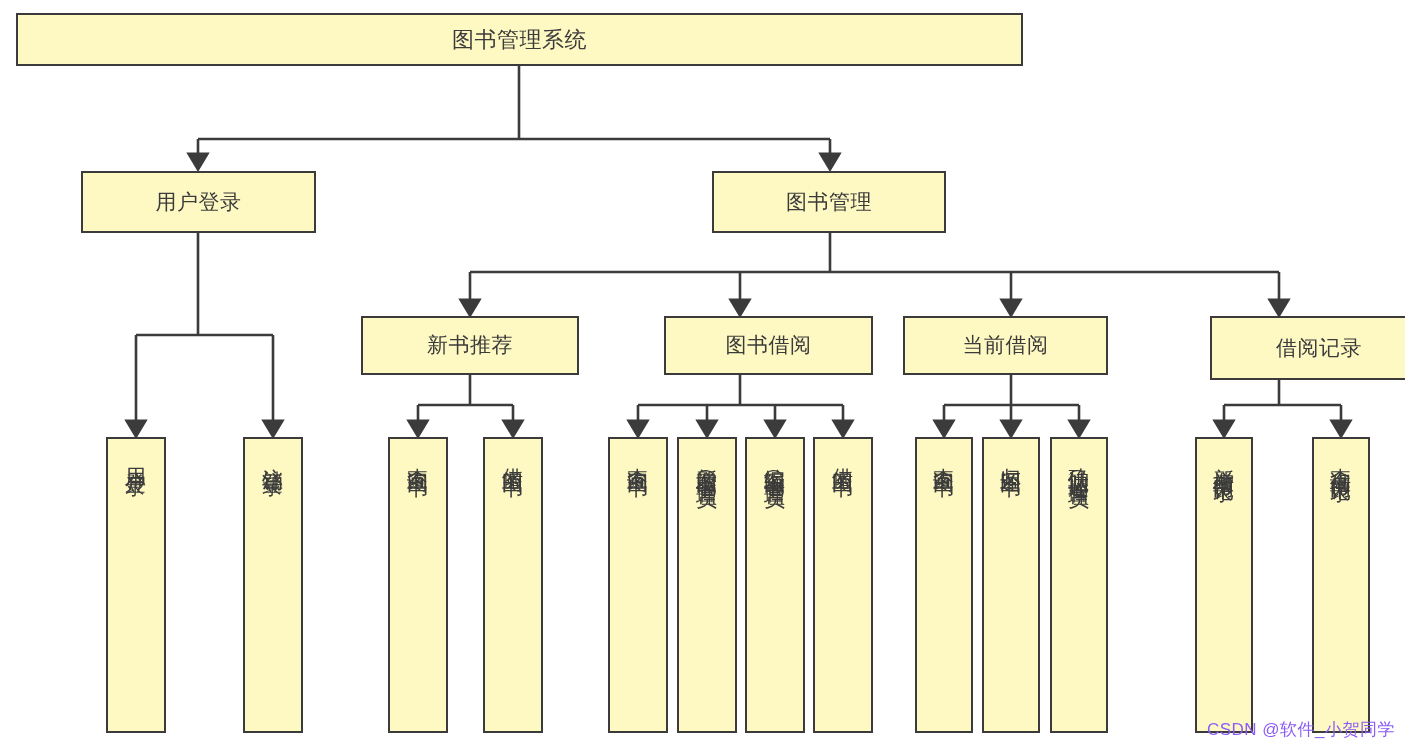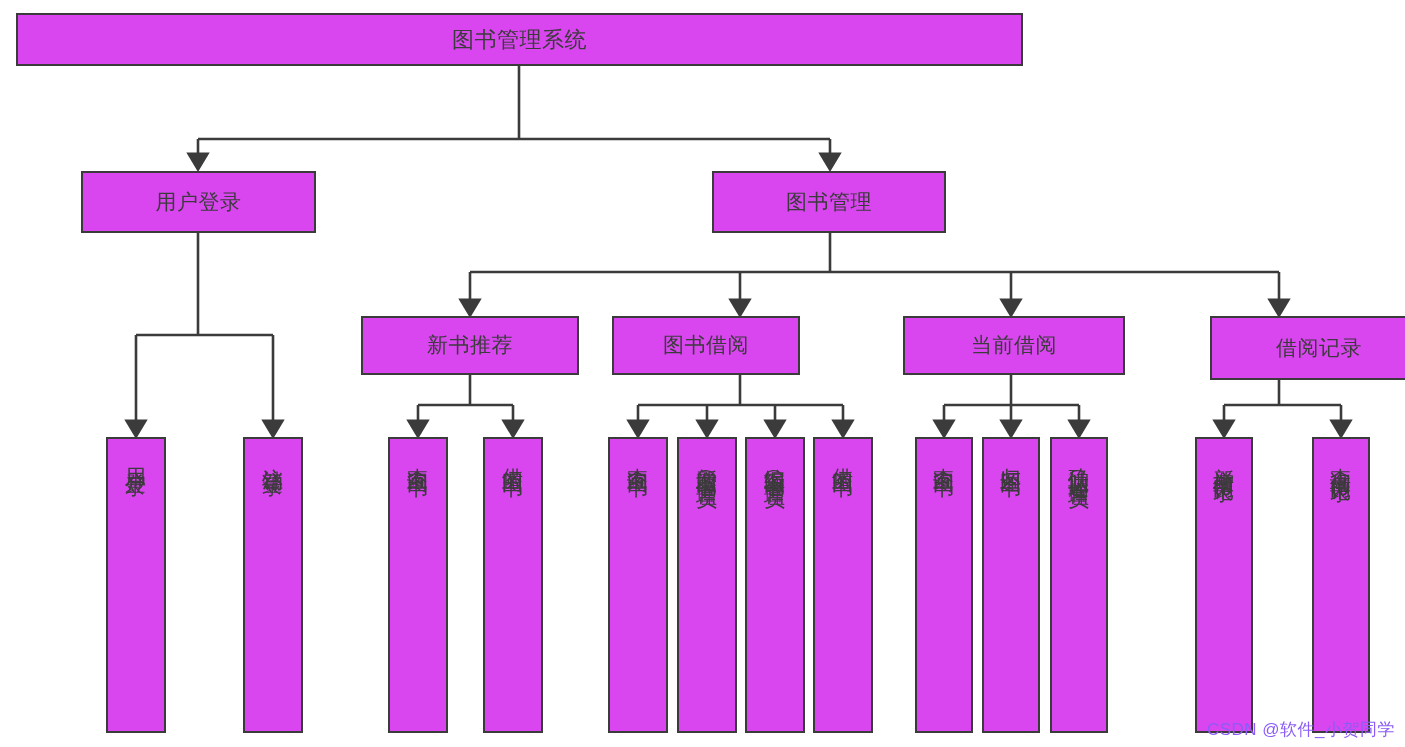--- a/index.html
+++ b/index.html
@@ -23,21 +23,21 @@
     position: absolute;
     left: 0;
     top: 0;
     width: 1405px;
     height: 747px;
     pointer-events: none;
   }
   .node {
     position: absolute;
     box-sizing: border-box;
-    background: #d946ef;
+    background: #fef9c3;
     border: 2.5px solid #3b3b3b;
     display: flex;
     align-items: center;
     justify-content: center;
     color: #3b3b3b;
   }
   .node .label {
     font-size: 21px;
     line-height: 1.15;
     letter-spacing: 0.5px;
@@ -130,24 +130,24 @@
   <div class="node" style="left: 81px; top: 171px; width: 235px; height: 62px;">
     <span class="label">用户登录</span>
   </div>
   <div class="node" style="left: 361px; top: 316px; width: 218px; height: 59px;">
     <span class="label">新书推荐</span>
   </div>
 
   <div class="node" style="left: 712px; top: 171px; width: 234px; height: 62px;">
     <span class="label">图书管理</span>
   </div>
-  <div class="node" style="left: 612px; top: 316px; width: 188px; height: 59px; text-align: right;">
+  <div class="node" style="left: 664px; top: 316px; width: 209px; height: 59px; text-align: right;">
     <span class="label">图书借阅</span>
   </div>
-  <div class="node" style="left: 903px; top: 316px; width: 222px; height: 59px;">
+  <div class="node" style="left: 903px; top: 316px; width: 205px; height: 59px;">
     <span class="label">当前借阅</span>
   </div>
   <div class="node" style="left: 1210px; top: 316px; width: 218px; height: 64px;">
     <span class="label">借阅记录</span>
   </div>
 
   <div class="node leaf" style="left: 106px; top: 437px; width: 60px; height: 296px;">
     <span class="label">用户登录</span>
   </div>
   <div class="node leaf" style="left: 243px; top: 437px; width: 60px; height: 296px;">

